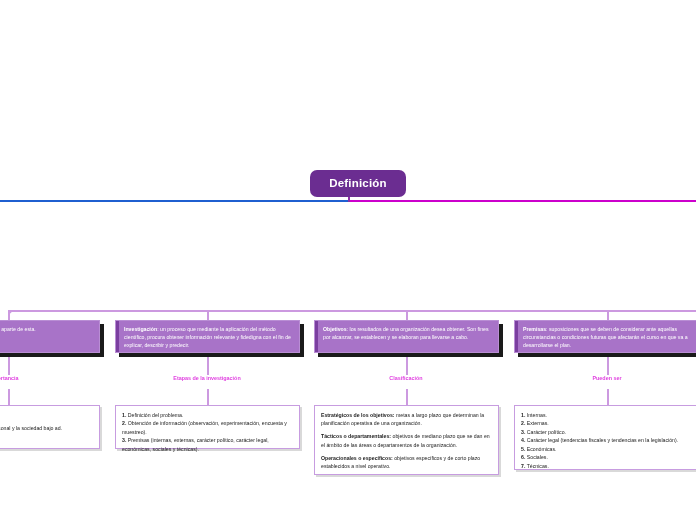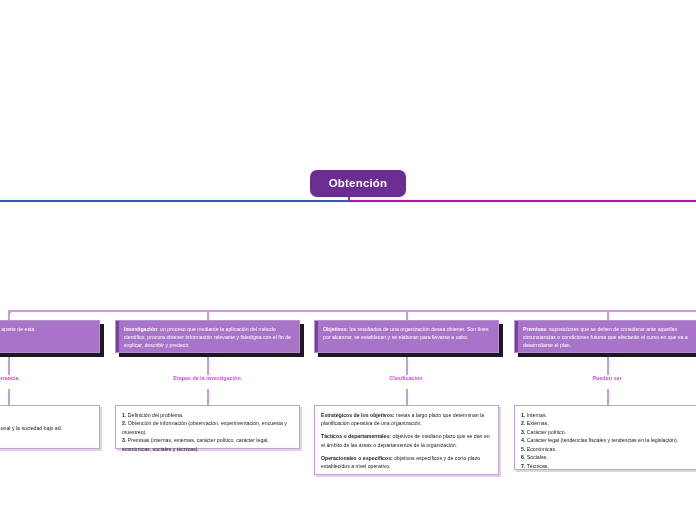--- a/index.html
+++ b/index.html
@@ -135,21 +135,21 @@
 </head>
 <body>
 
 <div id="canvas">
 
   <div class="trunk trunk-left"></div>
   <div class="trunk trunk-right"></div>
   <div class="trunk-stub"></div>
 
   <div class="root-node">
-    <span>Obtención</span>
+    <span>Definición</span>
   </div>
 
   <div class="branch-bar" style="left:8px; width:100px;"></div>
   <div class="elbow elbow-l" style="left:8px;  top:310px;"></div>
   <div class="v-drop" style="left:8px;   top:310px; height:10px;"></div>
 
   <div class="branch-bar" style="left:108px; width:200px;"></div>
   <div class="v-drop" style="left:207px; top:310px; height:10px;"></div>
 
   <div class="branch-bar" style="left:308px; width:200px;"></div>

